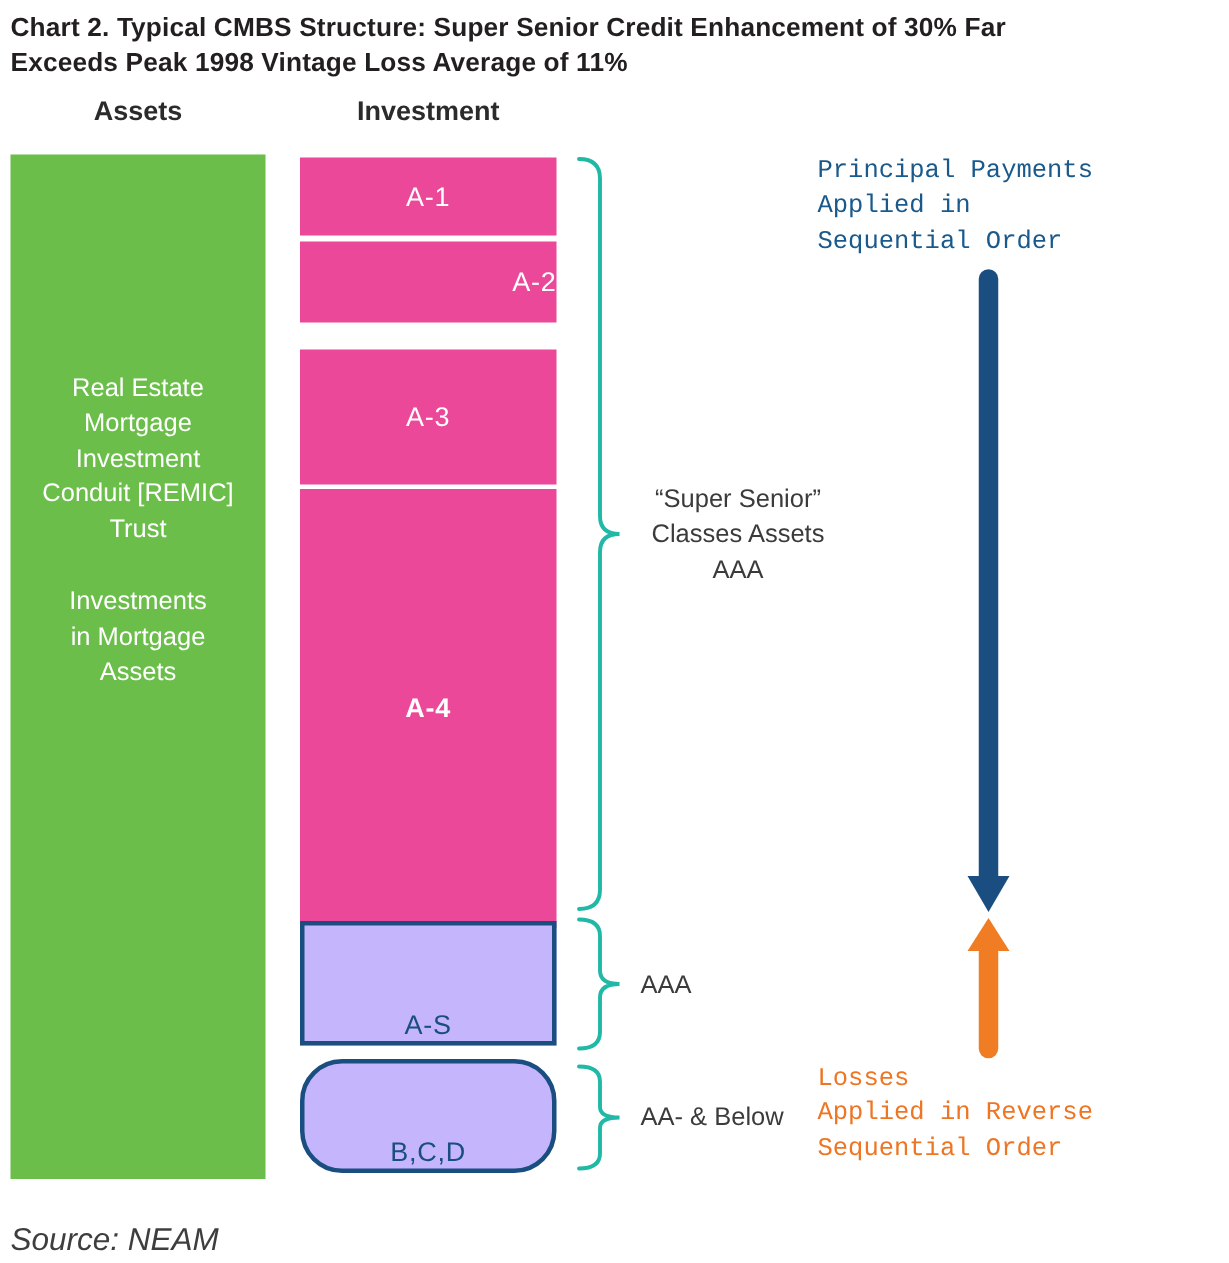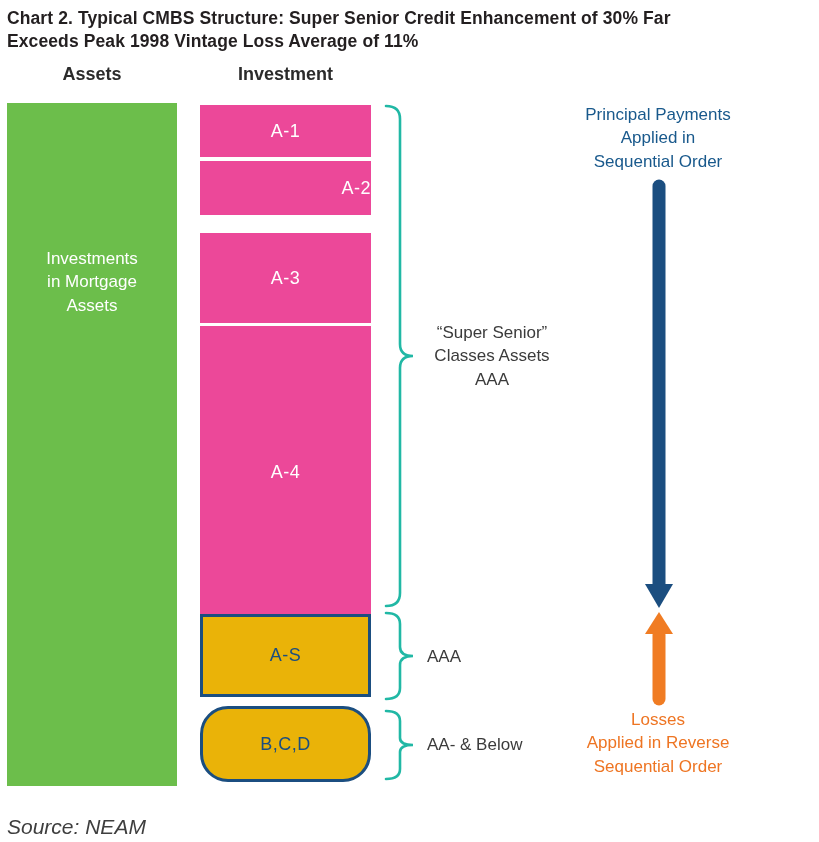--- a/index.html
+++ b/index.html
@@ -57,33 +57,33 @@
     color: #ffffff;
     font-size: 18px;
     letter-spacing: 0.5px;
     display: flex;
     align-items: center;
     justify-content: center;
   }
   .blue-box.a1 { top: 105px; height: 52px; }
   .blue-box.a2 { top: 161px; height: 54px; justify-content: flex-end; }
   .blue-box.a3 { top: 233px; height: 90px; }
-  .blue-box.a4 { top: 326px; height: 293px; }
+  .blue-box.a4 { top: 326px; height: 293px; font-weight: bold; }
 
   .outline-box {
     position: absolute;
     left: 200px;
     width: 171px;
-    background: #eab308;
+    background: #c4b5fd;
     border: 3px solid #1B4E80;
     color: #1B4E80;
     font-size: 18px;
     letter-spacing: 0.5px;
     display: flex;
-    align-items: center;
+    align-items: flex-end;
     justify-content: center;
   }
   .outline-box.as  { top: 614px; height: 83px; }
   .outline-box.bcd { top: 706px; height: 76px; border-radius: 28px; }
 
   .brace { position: absolute; }
   .brace path {
     fill: none;
     stroke: #21B8A5;
     stroke-width: 2.6;
@@ -99,23 +99,23 @@
   .note.super-senior {
     left: 407px; top: 321px; width: 170px;
     text-align: center;
   }
   .note.aaa { left: 427px; top: 645px; }
   .note.aa-below { left: 427px; top: 733px; }
 
   .arrow-caption {
     position: absolute;
     width: 226px;
-    text-align: center;
     font-size: 17px;
     line-height: 1.38;
+    font-family: Liberation Mono, monospace;
   }
   .arrow-caption.principal { left: 545px; top: 103px; color: #19598C; }
   .arrow-caption.losses    { left: 545px; top: 708px; color: #EE7523; }
 
   .arrow-svg { position: absolute; }
 
   .source {
     position: absolute;
     left: 7px; top: 815px;
     font-size: 21px;
@@ -128,20 +128,25 @@
 
 <div class="canvas">
 
   <div class="title pre">Chart 2. Typical CMBS Structure: Super Senior Credit Enhancement of 30% Far
 Exceeds Peak 1998 Vintage Loss Average of 11%</div>
 
   <div class="col-header assets">Assets</div>
   <div class="col-header liabilities">Investment</div>
 
   <div class="assets-box">
+    <div class="block pre">Real Estate
+Mortgage
+Investment
+Conduit [REMIC]
+Trust</div>
     <div class="block pre">Investments
 in Mortgage
 Assets</div>
   </div>
 
   <div class="blue-box a1">
     <span>A-1</span>
   </div>
   <div class="blue-box a2">
     <span>A-2</span>

